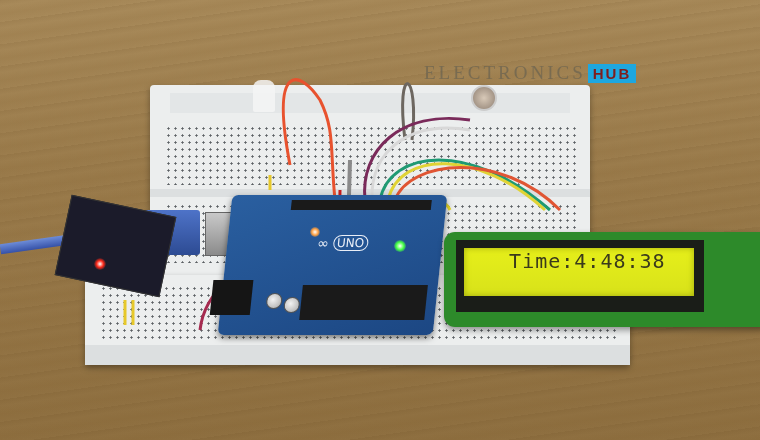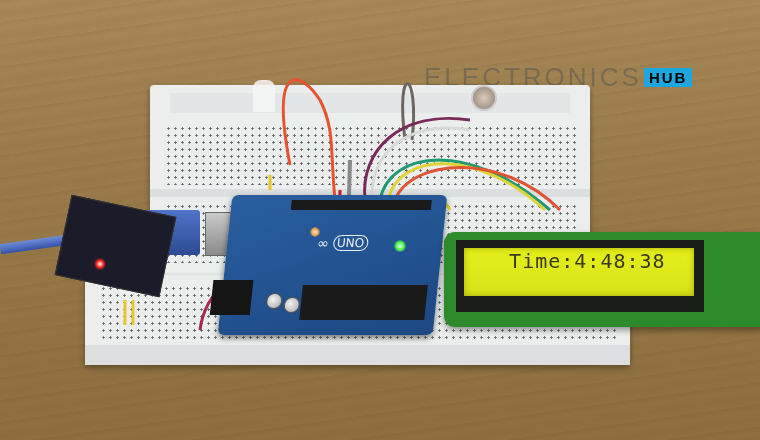--- a/index.html
+++ b/index.html
@@ -3,22 +3,22 @@
 <meta charset="utf-8">
 <style>
   html,body{margin:0;padding:0;}
   body{width:760px;height:440px;overflow:hidden;position:relative;font-family:"DejaVu Sans",sans-serif;
     background:
       repeating-linear-gradient(172deg, rgba(90,60,20,0.10) 0px, rgba(90,60,20,0.0) 6px, rgba(120,85,35,0.10) 14px, rgba(90,60,20,0) 22px),
       linear-gradient(180deg,#a88a5a 0%,#9a7b4b 40%,#8e6f40 100%);}
   .abs{position:absolute;}
   
   .wm{left:424px;top:62px;display:flex;align-items:center;gap:2px;}
-  .wm-text{font-family:Liberation Sans, sans-serif;font-size:26px;letter-spacing:3px;color:rgba(90,90,80,0.55);}
-  .wm-badge{background:#1ea7df;color:#000000;font-family:"Liberation Sans",sans-serif;font-size:15px;font-weight:bold;padding:1px 5px;letter-spacing:2px;}
+  .wm-text{font-family:Liberation Serif, serif;font-size:19px;letter-spacing:3px;color:rgba(90,90,80,0.55);}
+  .wm-badge{background:#1ea7df;color:#7f1d1d;font-family:"Liberation Sans",sans-serif;font-size:15px;font-weight:bold;padding:1px 5px;letter-spacing:2px;}
   
   .bb{background:#eceeee;border-radius:4px;box-shadow:0 3px 6px rgba(0,0,0,0.35);}
   .holes{background-image:radial-gradient(circle,#5b5f63 0.9px,transparent 1.3px);background-size:7px 7px;}
   .rail{background:#e3e6e7;}
   .bb-edge{background:#dcdfe0;}
   
   .uno{background:linear-gradient(160deg,#2a5fa0,#1c4783);border-radius:6px;box-shadow:0 3px 6px rgba(0,0,0,0.5);}
   .header{background:#1a1a1a;}
   .usb{background:linear-gradient(180deg,#c9c9c9,#8b8b8b);border:1px solid #666;}
   .cable{background:linear-gradient(180deg,#6d8cd8,#3551a8);}

